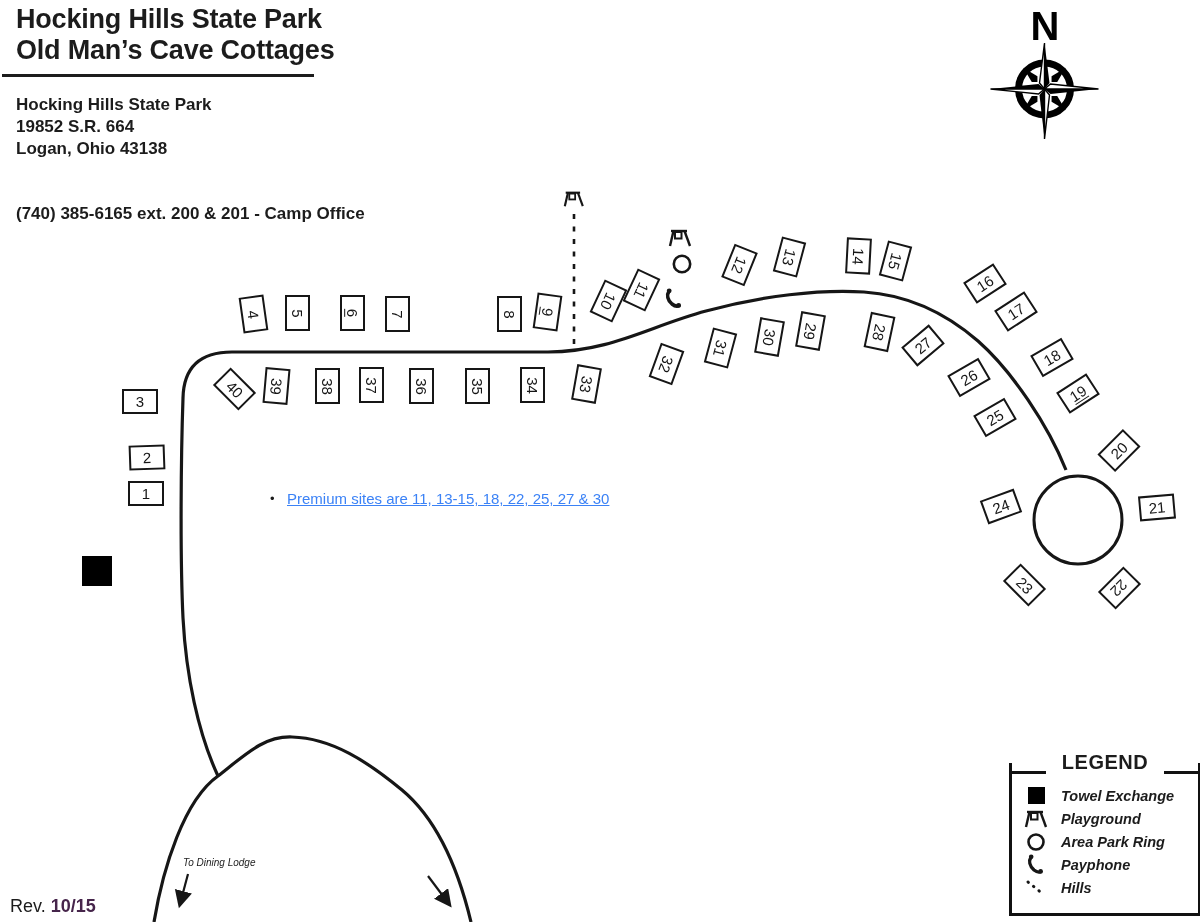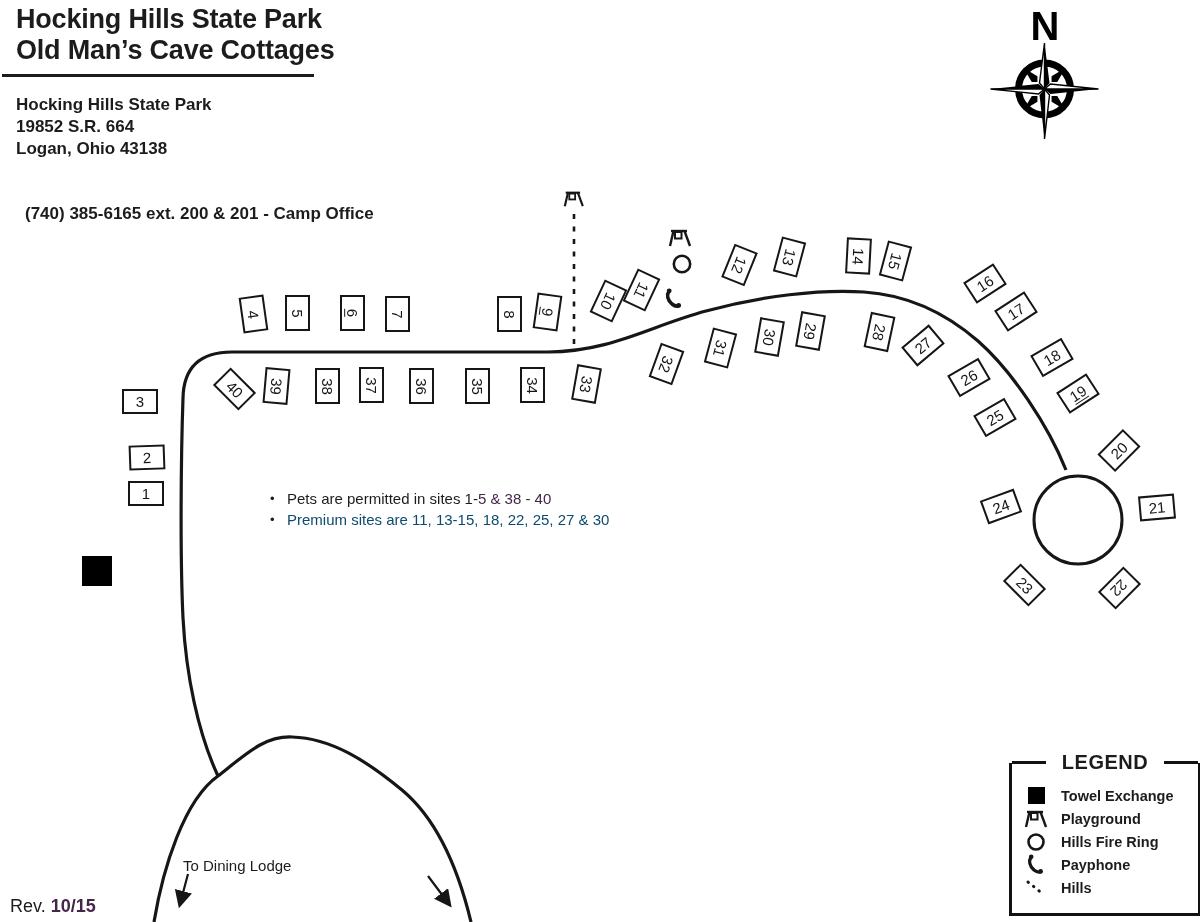--- a/index.html
+++ b/index.html
@@ -3,47 +3,47 @@
 <meta charset="utf-8">
 <style>
   html,body{margin:0;padding:0;background:#fff;}
   #canvas{position:relative;width:1200px;height:922px;background:#fff;overflow:hidden;
           font-family:"Liberation Sans",sans-serif;color:#1c1c1c;}
   .abs{position:absolute;}
   
   .title{left:16px;top:4px;font-size:27px;font-weight:bold;line-height:31px;letter-spacing:-0.2px;}
   .title-rule{left:2px;top:74px;width:312px;height:3px;background:#1c1c1c;}
   .address{left:16px;top:94px;font-size:17px;font-weight:bold;line-height:22px;}
-  .phones{left:16px;top:203px;font-size:17px;font-weight:bold;line-height:22.5px;margin-left:9px;}
+  .phones{left:16px;top:203px;font-size:17px;font-weight:bold;line-height:22.5px;}
   
   .notes{left:270px;top:489px;font-size:15px;line-height:20.5px;}
   .note-row{white-space:nowrap;}
   .note-bullet{display:inline-block;width:17px;font-size:13px;vertical-align:1px;}
   
   .site{position:absolute;box-sizing:border-box;background:#fff;border:2px solid #161616;
         display:flex;align-items:center;justify-content:center;font-size:15px;color:#161616;}
   .site.p{width:25px;height:36px;}
   .site.l{width:36px;height:25px;}
   .site.p .num{transform:rotate(90deg);}
   .num.u{border-bottom:1.5px solid #161616;line-height:15px;}
   
-  .dining-label{left:183px;top:857px;font-size:15px;text-align:center;}
+  .dining-label{left:183px;top:857px;font-size:10px;font-style:italic;text-align:center;}
   .sr-label{left:362px;top:845px;font-size:15px;font-style:italic;line-height:18px;}
   
   .rev{left:10px;top:896px;font-size:18px;}
   
   .compass{left:985px;top:2px;}
   .compass text{font-weight:bold;font-family:"Liberation Sans",sans-serif;}
   
   .legend{left:1009px;top:763px;width:186px;height:150px;border:3px solid #111;border-top:none;background:#fff;}
-  .legend-title-row{display:flex;align-items:center;gap:16px;margin-top:-12px;}
+  .legend-title-row{display:flex;align-items:flex-end;gap:16px;margin-top:-12px;}
   .legend-title-row .tline{flex:1;height:3px;background:#111;}
   .legend-title{font-size:20px;font-weight:bold;letter-spacing:0.5px;}
   .legend-rows{margin:10px 0 0 12px;}
-  .legend-row{display:flex;align-items:center;height:23px;gap:13px;}
+  .legend-row{display:flex;align-items:center;height:23px;gap:13px;font-style:italic;}
   .legend-icon{width:24px;display:flex;justify-content:center;align-items:center;}
   .legend-label{font-size:14.5px;font-weight:bold;}
   svg{display:block;}
 </style>
 </head>
 <body>
 
 <div id="canvas">
 
   <svg class="abs" width="1200" height="922" viewBox="0 0 1200 922" style="left:0;top:0;">
@@ -244,22 +244,21 @@
         </g>
         <g transform="rotate(270)">
           <polygon points="0,-54 5,-6 0,0" fill="#000"></polygon>
           <polygon points="0,-54 -5,-6 0,0" fill="#fff" stroke="#000" stroke-width="1.4"></polygon>
         </g>
       </g>
     </g>
   </svg>
 
   <div class="abs notes" id="notes-block">
-      <div class="note-row"><span class="note-bullet">•</span><span style="color: rgb(28, 28, 28);">Pets are permitted in sites 1-</span><span style="color: rgb(70, 37, 75);">5 &amp; 38 - 40</span></div>
-      <div class="note-row"><span class="note-bullet">•</span><span style="color: #0c4a6e;">Premium sites are 11, 13-15, 18, 22, 25, 27 &amp; 30</span></div>
+      <div class="note-row"><span class="note-bullet">•</span><span style="color: #3b82f6; text-decoration: underline;">Premium sites are 11, 13-15, 18, 22, 25, 27 &amp; 30</span></div>
     </div>
 
   <div class="abs dining-label">To Dining Lodge</div>
 
   <div class="abs rev">
     <span>Rev.</span>
     <span style="color:#46254b;font-weight:bold;">10/15</span>
   </div>
 
   <div class="abs legend">
@@ -287,21 +286,21 @@
           </svg>
         </span>
         <span class="legend-label">Playground</span>
       </div>
       <div class="legend-row">
         <span class="legend-icon">
           <svg width="20" height="20">
               <circle cx="10" cy="10" r="7.5" fill="none" stroke="#161616" stroke-width="2.6"></circle>
             </svg>
         </span>
-        <span class="legend-label">Hills Fire Ring</span>
+        <span class="legend-label">Area Park Ring</span>
       </div>
       <div class="legend-row">
         <span class="legend-icon">
           <svg width="20" height="23" viewBox="0 0 20 23">
             <path d="M5,4 C2.5,8 3.5,13 8,17 C10.5,19 13,19.6 15,18.6" fill="none" stroke="#161616" stroke-width="3.4" stroke-linecap="round"></path>
             <circle cx="5.2" cy="3.8" r="2.3" fill="#161616"></circle>
             <circle cx="14.6" cy="18.4" r="2.3" fill="#161616"></circle>
           </svg>
         </span>
         <span class="legend-label">Payphone</span>

